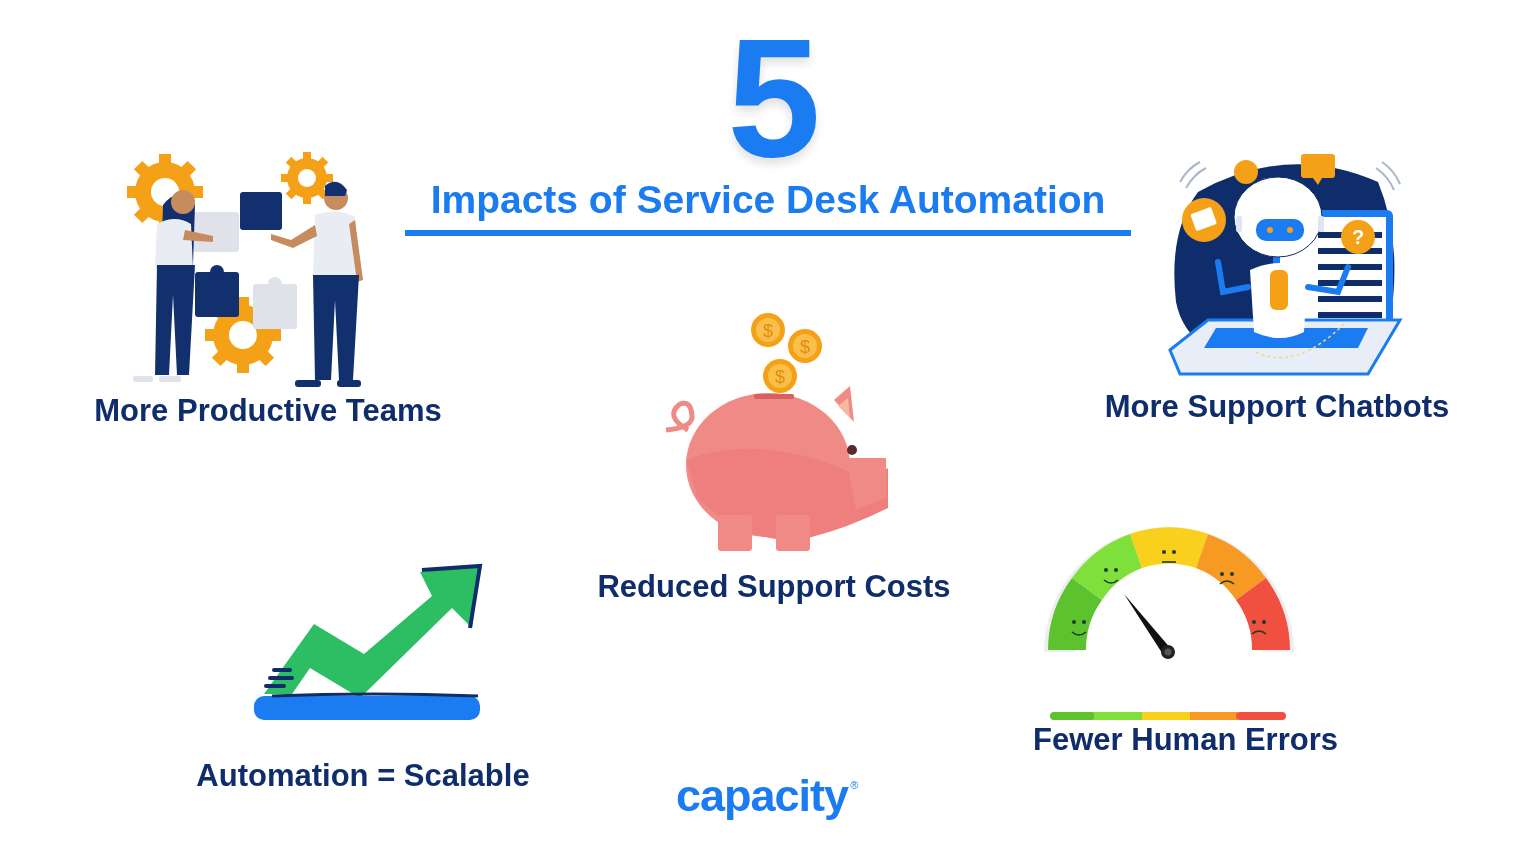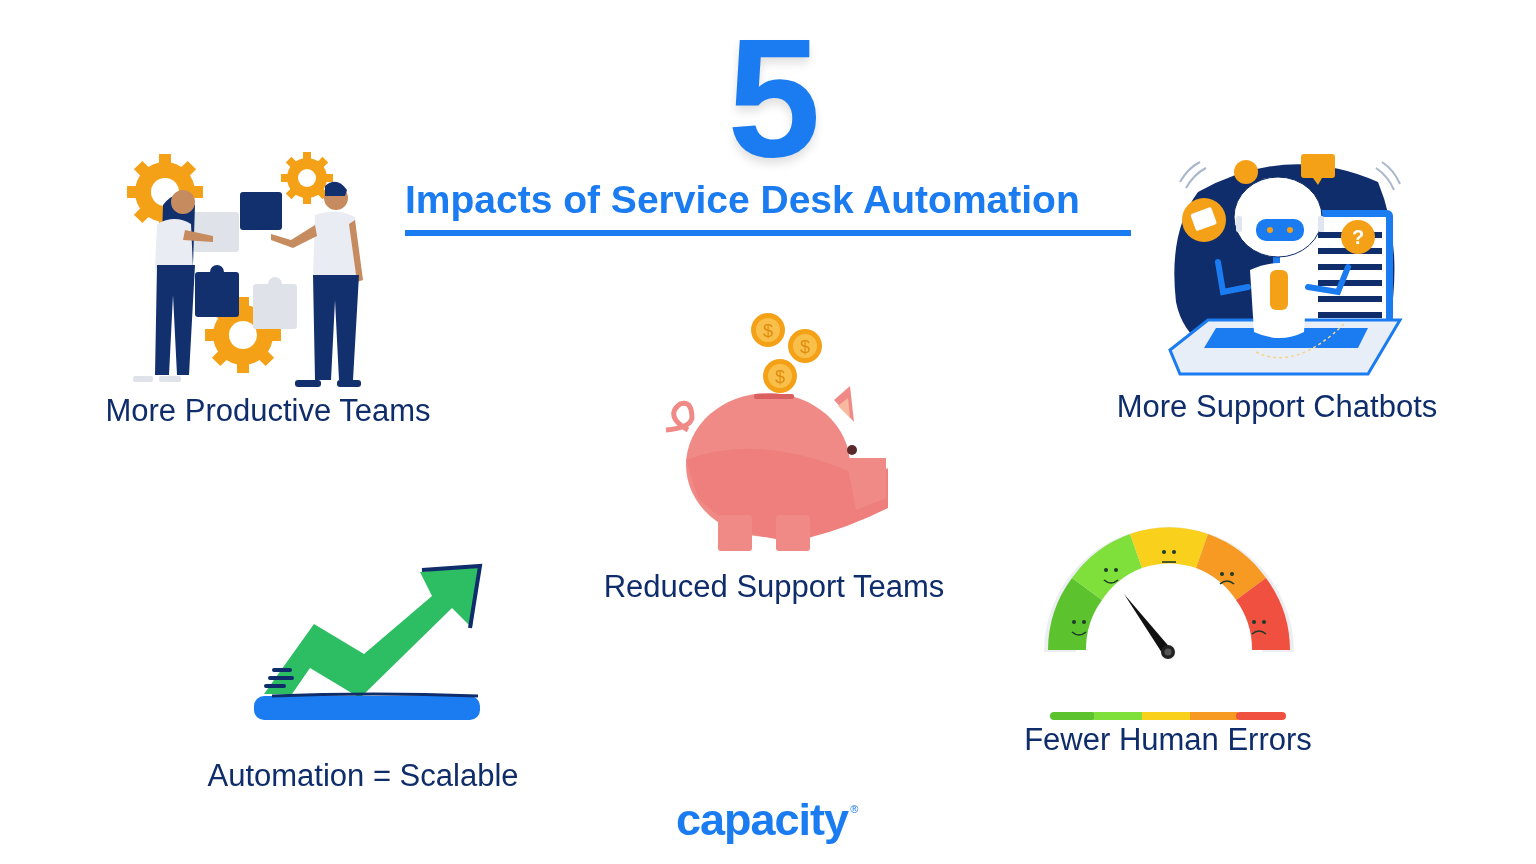--- a/index.html
+++ b/index.html
@@ -8,37 +8,37 @@
 
   .abs { position: absolute; }
 
   .big-number {
     left: 718px; top: 18px; width: 110px; text-align: center;
     font-size: 168px; font-weight: 700; line-height: 160px;
     color: #1a7cf0; letter-spacing: -2px;
     text-shadow: 0 6px 10px rgba(0,0,0,0.12);
   }
   .title {
-    left: 405px; top: 178px; width: 726px; 
+    left: 405px; top: 178px; width: 726px; text-align: center;
     font-size: 39px; font-weight: 700; color: #1a7cf0; white-space: nowrap;
   }
   .title-underline { left: 405px; top: 230px; width: 726px; height: 6px; background: #1a7cf0; }
 
   .label {
-    font-size: 31px; font-weight: 400; color: #0f2d6b; white-space: nowrap; text-align: center;
+    font-size: 31px; font-weight: 700; color: #0f2d6b; white-space: nowrap; text-align: center;
   }
   .label-teams { left: 70px; top: 393px; width: 396px; }
   .label-chatbots { left: 1074px; top: 389px; width: 406px; }
   .label-costs { left: 578px; top: 569px; width: 392px; }
   .label-scalable { left: 176px; top: 758px; width: 374px; }
-  .label-errors { left: 998px; top: 722px; width: 340px; }
+  .label-errors { left: 998px; top: 722px; width: 340px; text-align: right; }
 
   .logo {
     left: 676px; top: 770px; width: 200px;
-    font-size: 45px; font-weight: 700; color: #1a7cf0; letter-spacing: -1px; margin-top: 24px;
+    font-size: 45px; font-weight: 700; color: #1a7cf0; letter-spacing: -1px;
   }
   .logo sup { font-size: 11px; font-weight: 400; vertical-align: 22px; margin-left: 2px; }
 
   svg { position: absolute; display: block; }
 </style>
 </head>
 <body>
 
 <div class="abs big-number">5</div>
 <div class="abs title">Impacts of Service Desk Automation</div>
@@ -168,21 +168,21 @@
   <path d="M176 90 l16 -14 4 36z" fill="#f08a86"></path>
   <path d="M180 96 l10 -8 2 20z" fill="#f7b9a0"></path>
   <ellipse cx="110" cy="155" rx="82" ry="72" fill="#f08a86"></ellipse>
   <path d="M28 150 q80 -30 182 20 l20 -12 0 40 q-40 20 -80 30 q-60 10 -110 -40 z" fill="#ee7f7c"></path>
   <path d="M188 148 l40 0 0 40 -30 12z" fill="#f08a86"></path>
   <rect x="60" y="205" width="34" height="36" rx="3" fill="#f08a86"></rect>
   <rect x="118" y="205" width="34" height="36" rx="3" fill="#f08a86"></rect>
   <rect x="96" y="84" width="40" height="5" rx="2" fill="#d9605f"></rect>
   <circle cx="194" cy="140" r="5" fill="#5a2a2a"></circle>
 </svg>
-<div class="abs label label-costs">Reduced Support Teams</div>
+<div class="abs label label-costs">Reduced Support Costs</div>
 
 <svg style="left:252px;top:558px" width="235" height="165" viewBox="0 0 235 165">
   <path d="M12 136 L62 66 L112 96 L180 38 L168 14 L228 8 L220 70 L200 50 L108 140 L58 110 L40 136 z" fill="#2dbe63"></path>
   <path d="M170 12 L228 8 L218 70" stroke="#0f2d6b" stroke-width="4" fill="none"></path>
   <g stroke="#0f2d6b" stroke-width="4" stroke-linecap="round">
     <line x1="22" y1="112" x2="38" y2="112"></line>
       <line x1="18" y1="120" x2="40" y2="120"></line>
       <line x1="14" y1="128" x2="32" y2="128"></line>
   </g>
   <rect x="2" y="138" width="226" height="24" rx="10" fill="#1a7cf0"></rect>

